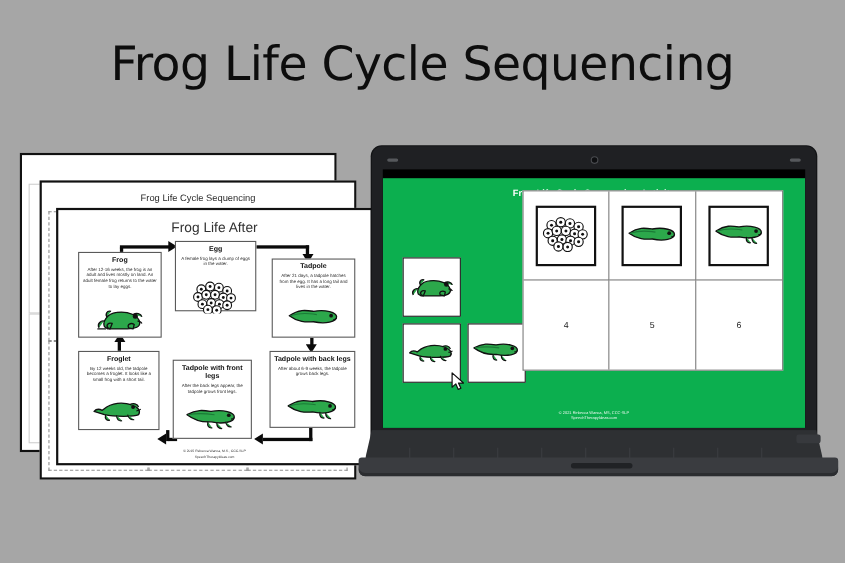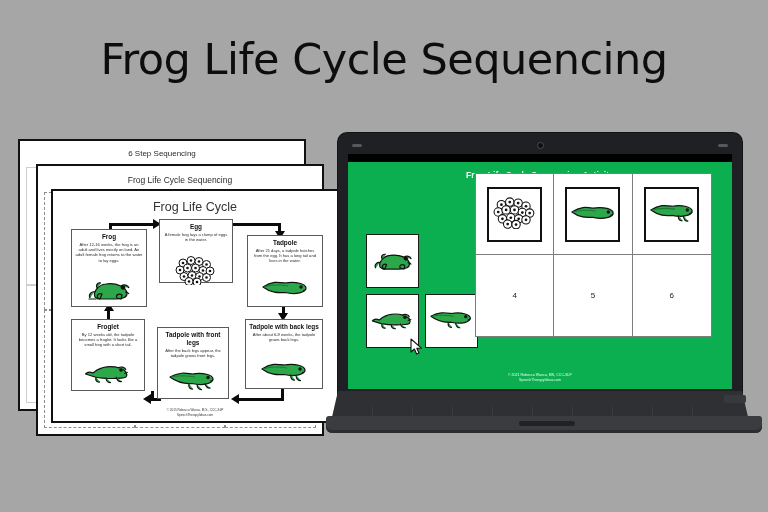--- a/index.html
+++ b/index.html
@@ -183,21 +183,20 @@
   }
 </style>
 </head>
 <body style="background: rgb(166, 166, 166);">
 
 <div id="stage">
 
   <div class="page-title">Frog Life Cycle Sequencing</div>
 
   <div class="paper back">
-    <div class="paper-title">6 Step Sequencing</div>
     <div class="cutgrid">
       <div class="cutcell"></div>
       <div class="cutcell"></div>
       <div class="cutcell"></div>
       <div class="cutcell"></div>
       <div class="cutcell"></div>
       <div class="cutcell"></div>
     </div>
   </div>
 
@@ -207,21 +206,21 @@
       <div class="cutcell"></div>
       <div class="cutcell"></div>
       <div class="cutcell"></div>
       <div class="cutcell"></div>
       <div class="cutcell"></div>
       <div class="cutcell"></div>
     </div>
   </div>
 
   <div class="paper front">
-    <div class="paper-title">Frog Life Cycle</div>
+    <div class="paper-title">Frog Life After</div>
 
     <div class="cycle">
 
       <div class="arrow" style="left:52px;top:10px;width:3px;height:5px;"></div>
       <div class="arrow" style="left:52px;top:8px;width:48px;height:3.4px;"></div>
       <div class="ahead right" style="left:96px;top:3.5px;"></div>
 
       <div class="arrow" style="left:176px;top:8px;width:48px;height:3.4px;"></div>
       <div class="arrow" style="left:221px;top:8px;width:3.4px;height:10px;"></div>
       <div class="ahead down" style="left:217.5px;top:16px;"></div>

